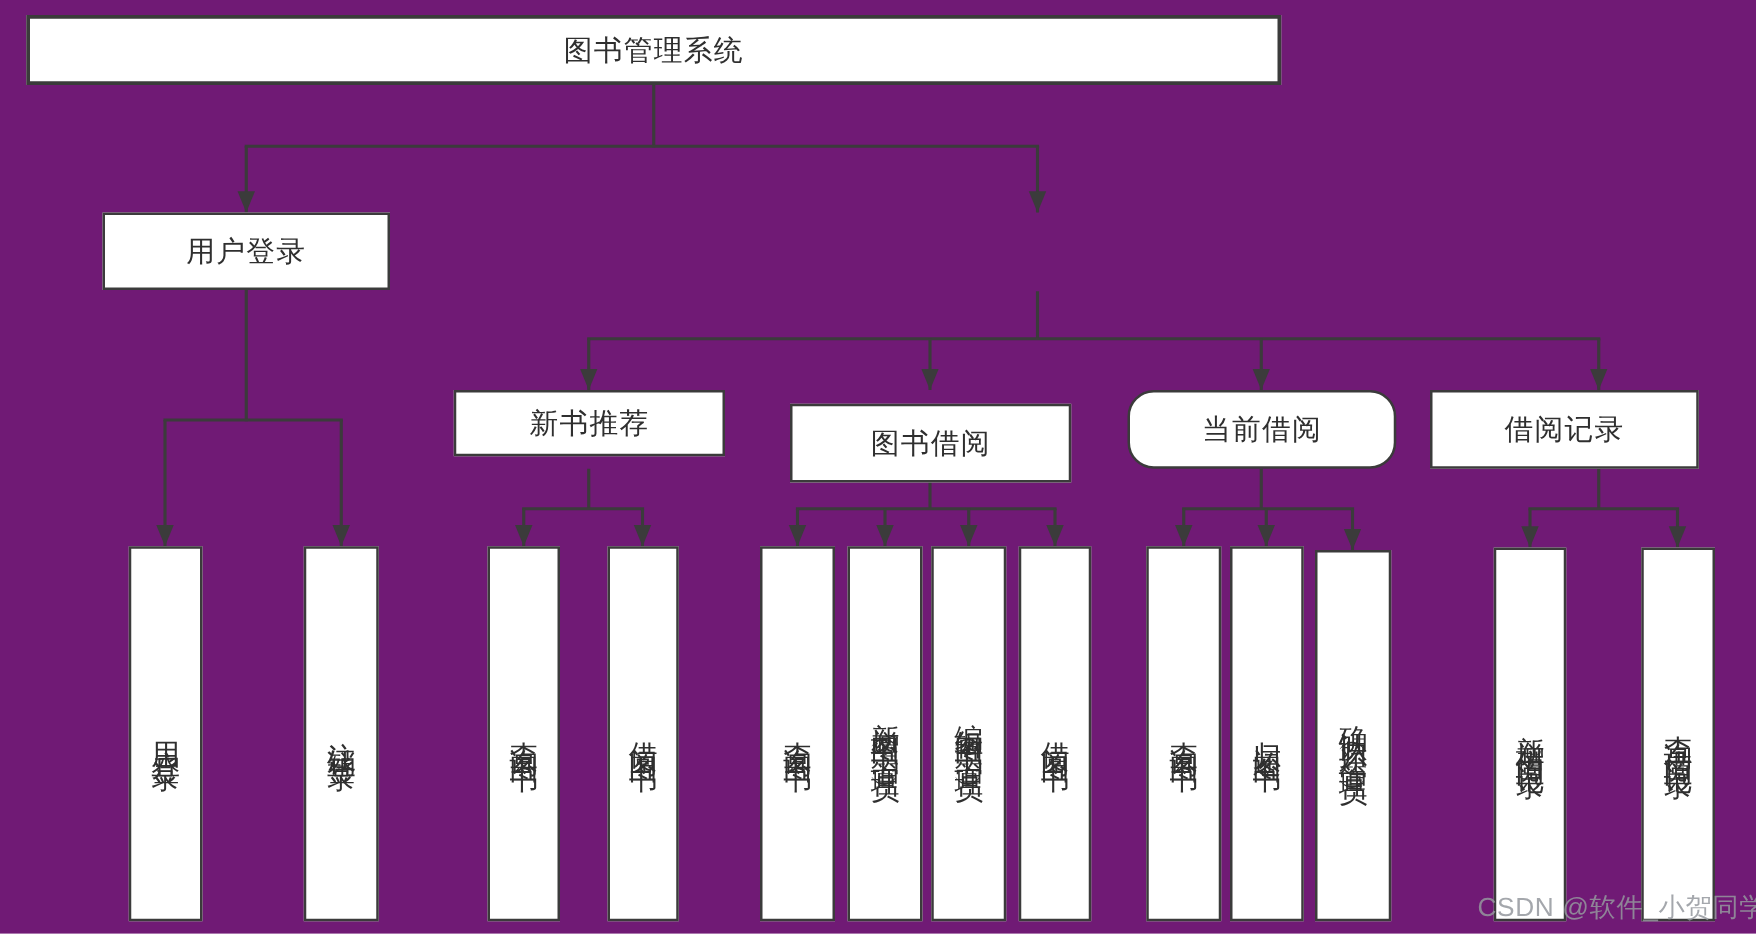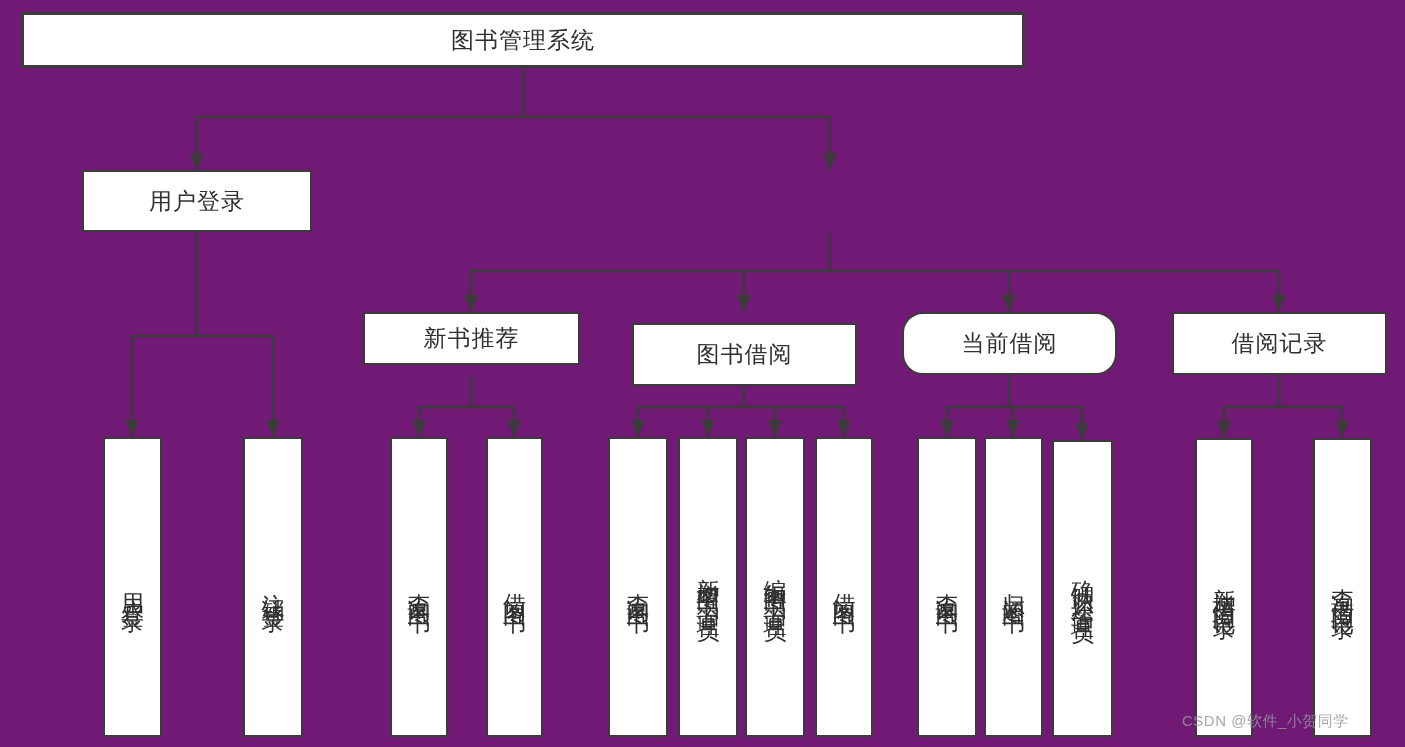--- a/index.html
+++ b/index.html
@@ -46,21 +46,21 @@
     letter-spacing: 6px;
     font-size: 23px;
     white-space: normal;
     line-height: 1;
   }
   .watermark {
     position: absolute;
     left: 1182px;
     top: 712px;
     width: 223px;
-    font-size: 15px;
+    font-size: 21px;
     letter-spacing: 0.5px;
     color: rgba(148, 152, 158, 0.85);
     white-space: nowrap;
     pointer-events: none;
   }
 </style>
 </head>
 <body>
 
 <div class="stage">
@@ -115,21 +115,21 @@
     </g>
   </svg>
 
   <div class="node root" style="left:21px; top:12px; width:1004px; height:56px;">图书管理系统</div>
 
   <div class="node" style="left:82px; top:170px; width:230px; height:62px;">用户登录</div>
 
   <div class="node" style="left:363px; top:312px; width:217px; height:53px;">新书推荐</div>
   <div class="node" style="left:632px; top:312px; width:225px; height:63px;margin-top:11px;">图书借阅</div>
   <div class="node" style="left:902px; top:312px; width:215px; height:63px;border-radius:21px;">当前借阅</div>
-  <div class="node" style="left:1172px; top:312px; width:215px; height:63px;">借阅记录</div>
+  <div class="node" style="left:1144px; top:312px; width:215px; height:63px;">借阅记录</div>
 
   <div class="node leaf" style="left:103px; top:437px; width:59px; height:300px;">用户登录</div>
   <div class="node leaf" style="left:243px; top:437px; width:60px; height:300px;">注销登录</div>
 
   <div class="node leaf" style="left:390px; top:437px; width:58px; height:300px;">查询图书</div>
   <div class="node leaf" style="left:486px; top:437px; width:57px; height:300px;">借阅图书</div>
 
   <div class="node leaf" style="left:608px; top:437px; width:60px; height:300px;">查询图书</div>
   <div class="node leaf" style="left:678px; top:437px; width:60px; height:300px;">新增图书（管理员）</div>
   <div class="node leaf" style="left:745px; top:437px; width:60px; height:300px;">编辑图书（管理员）</div>

